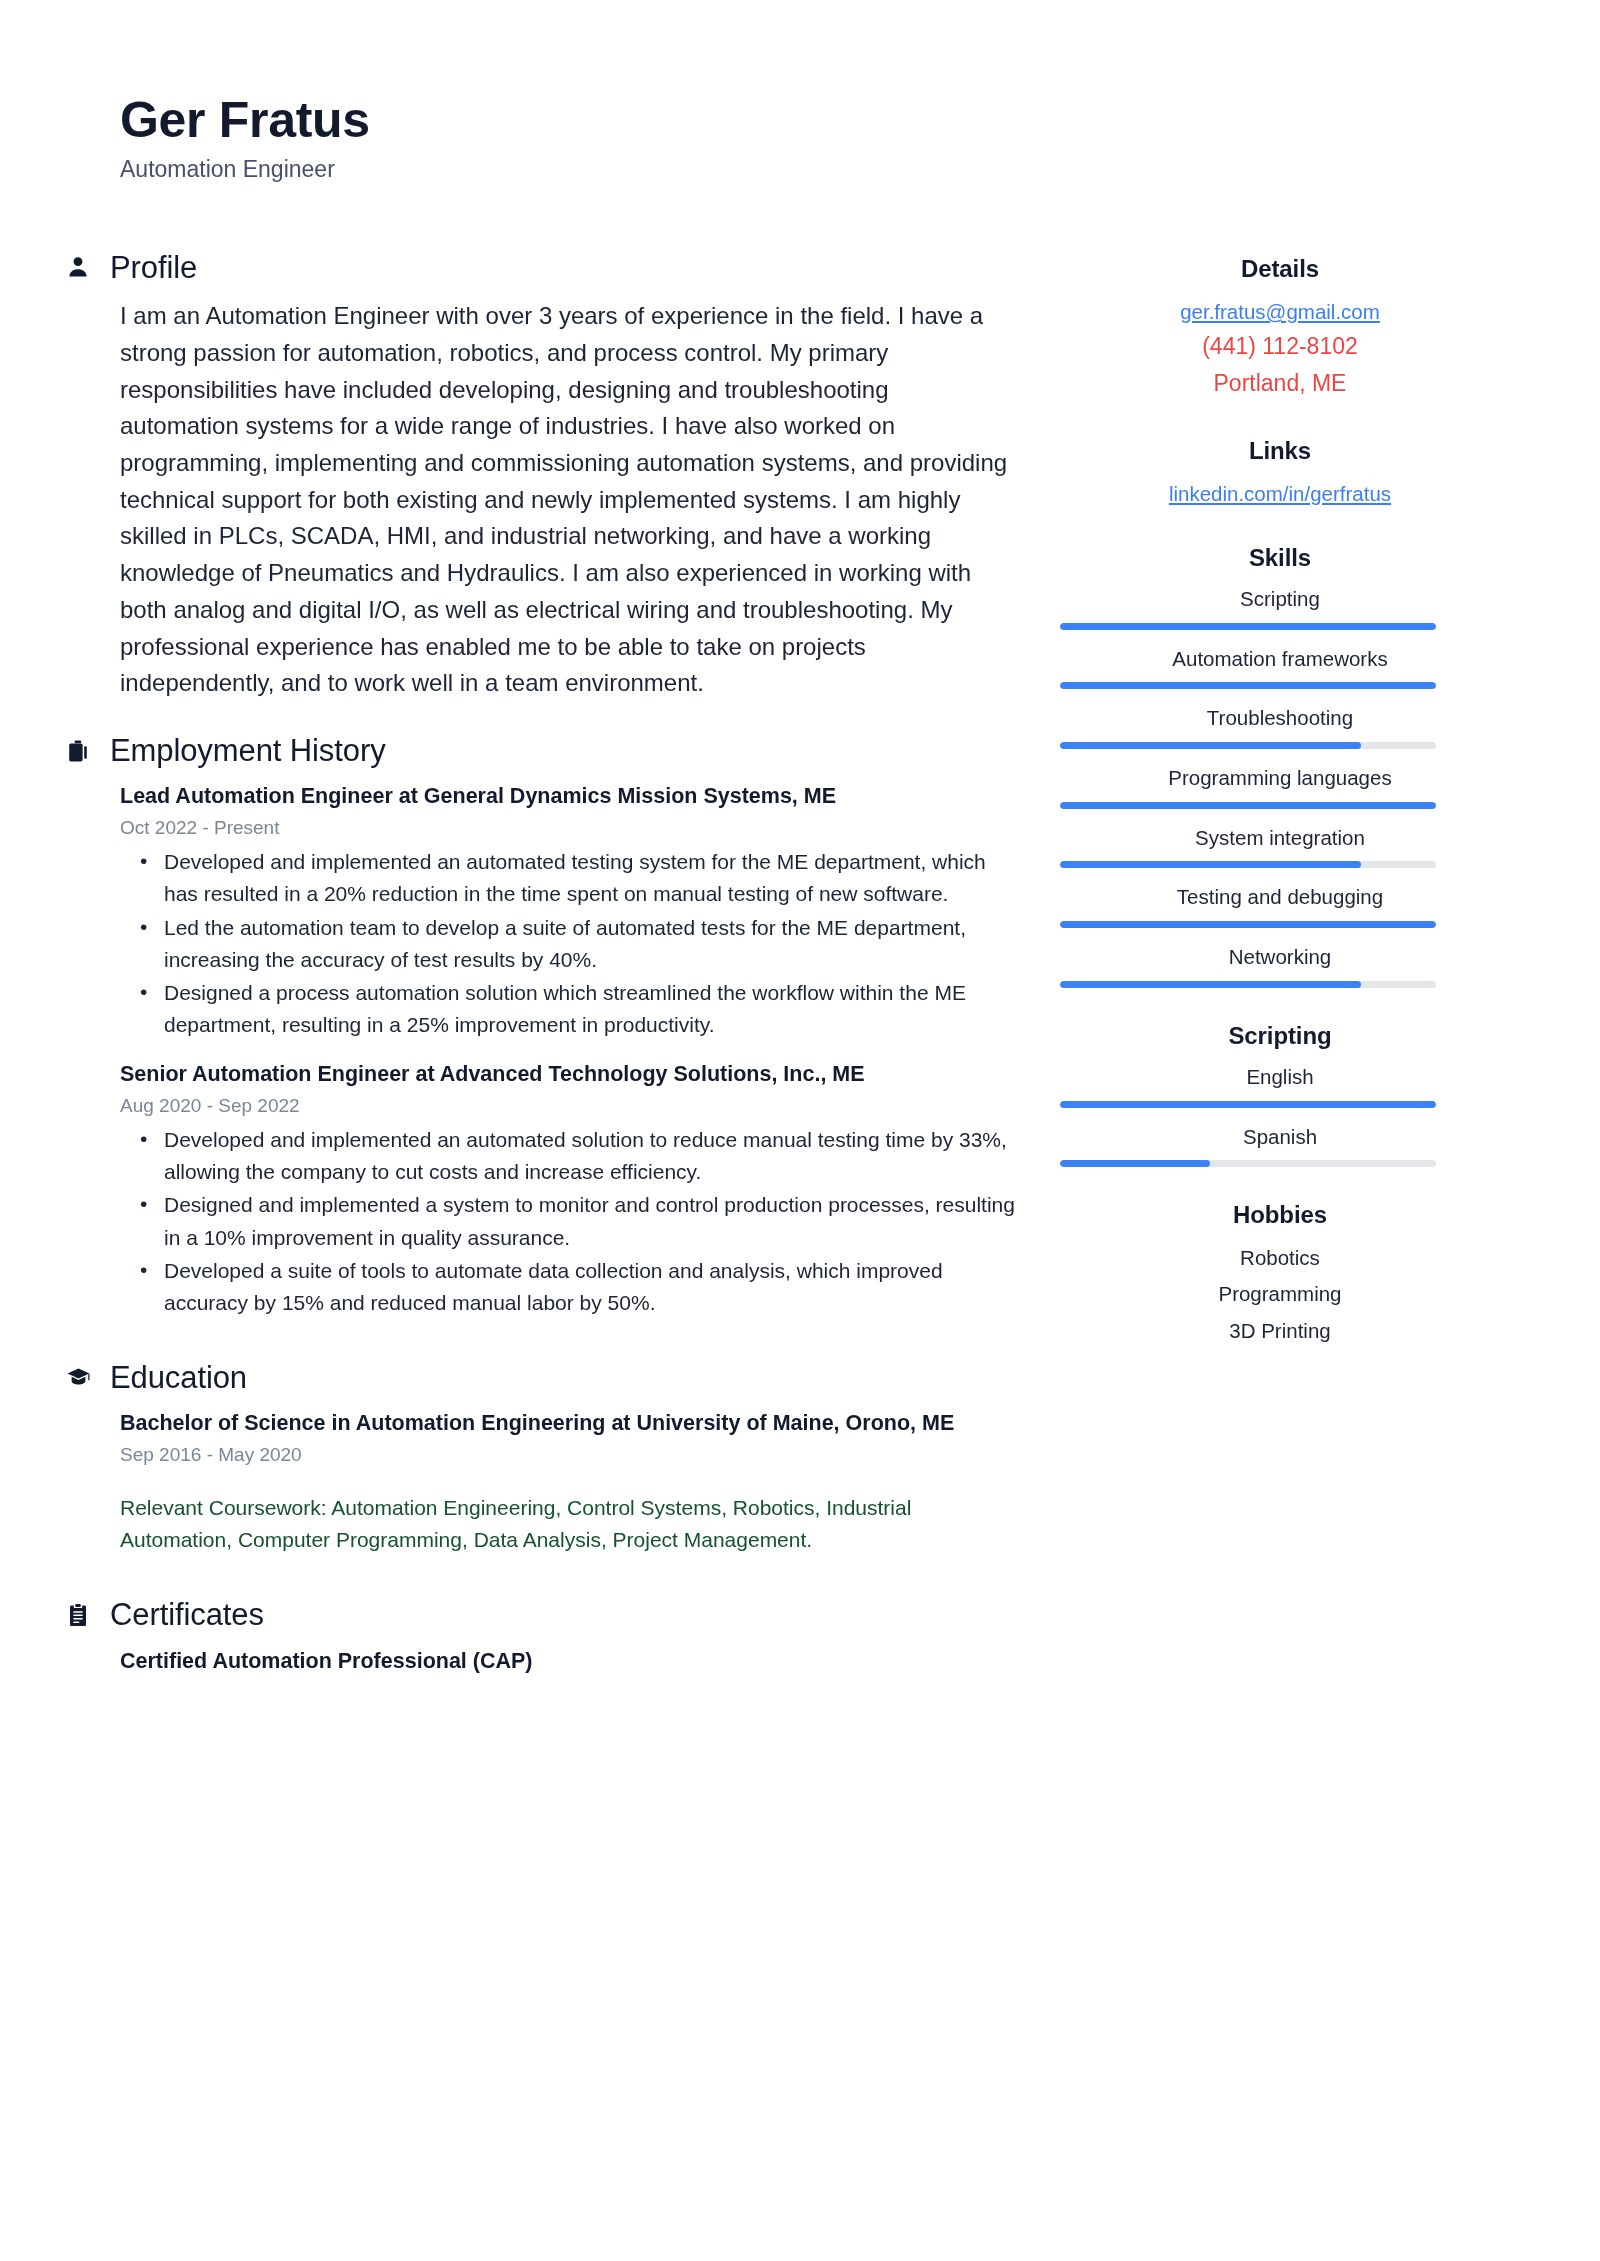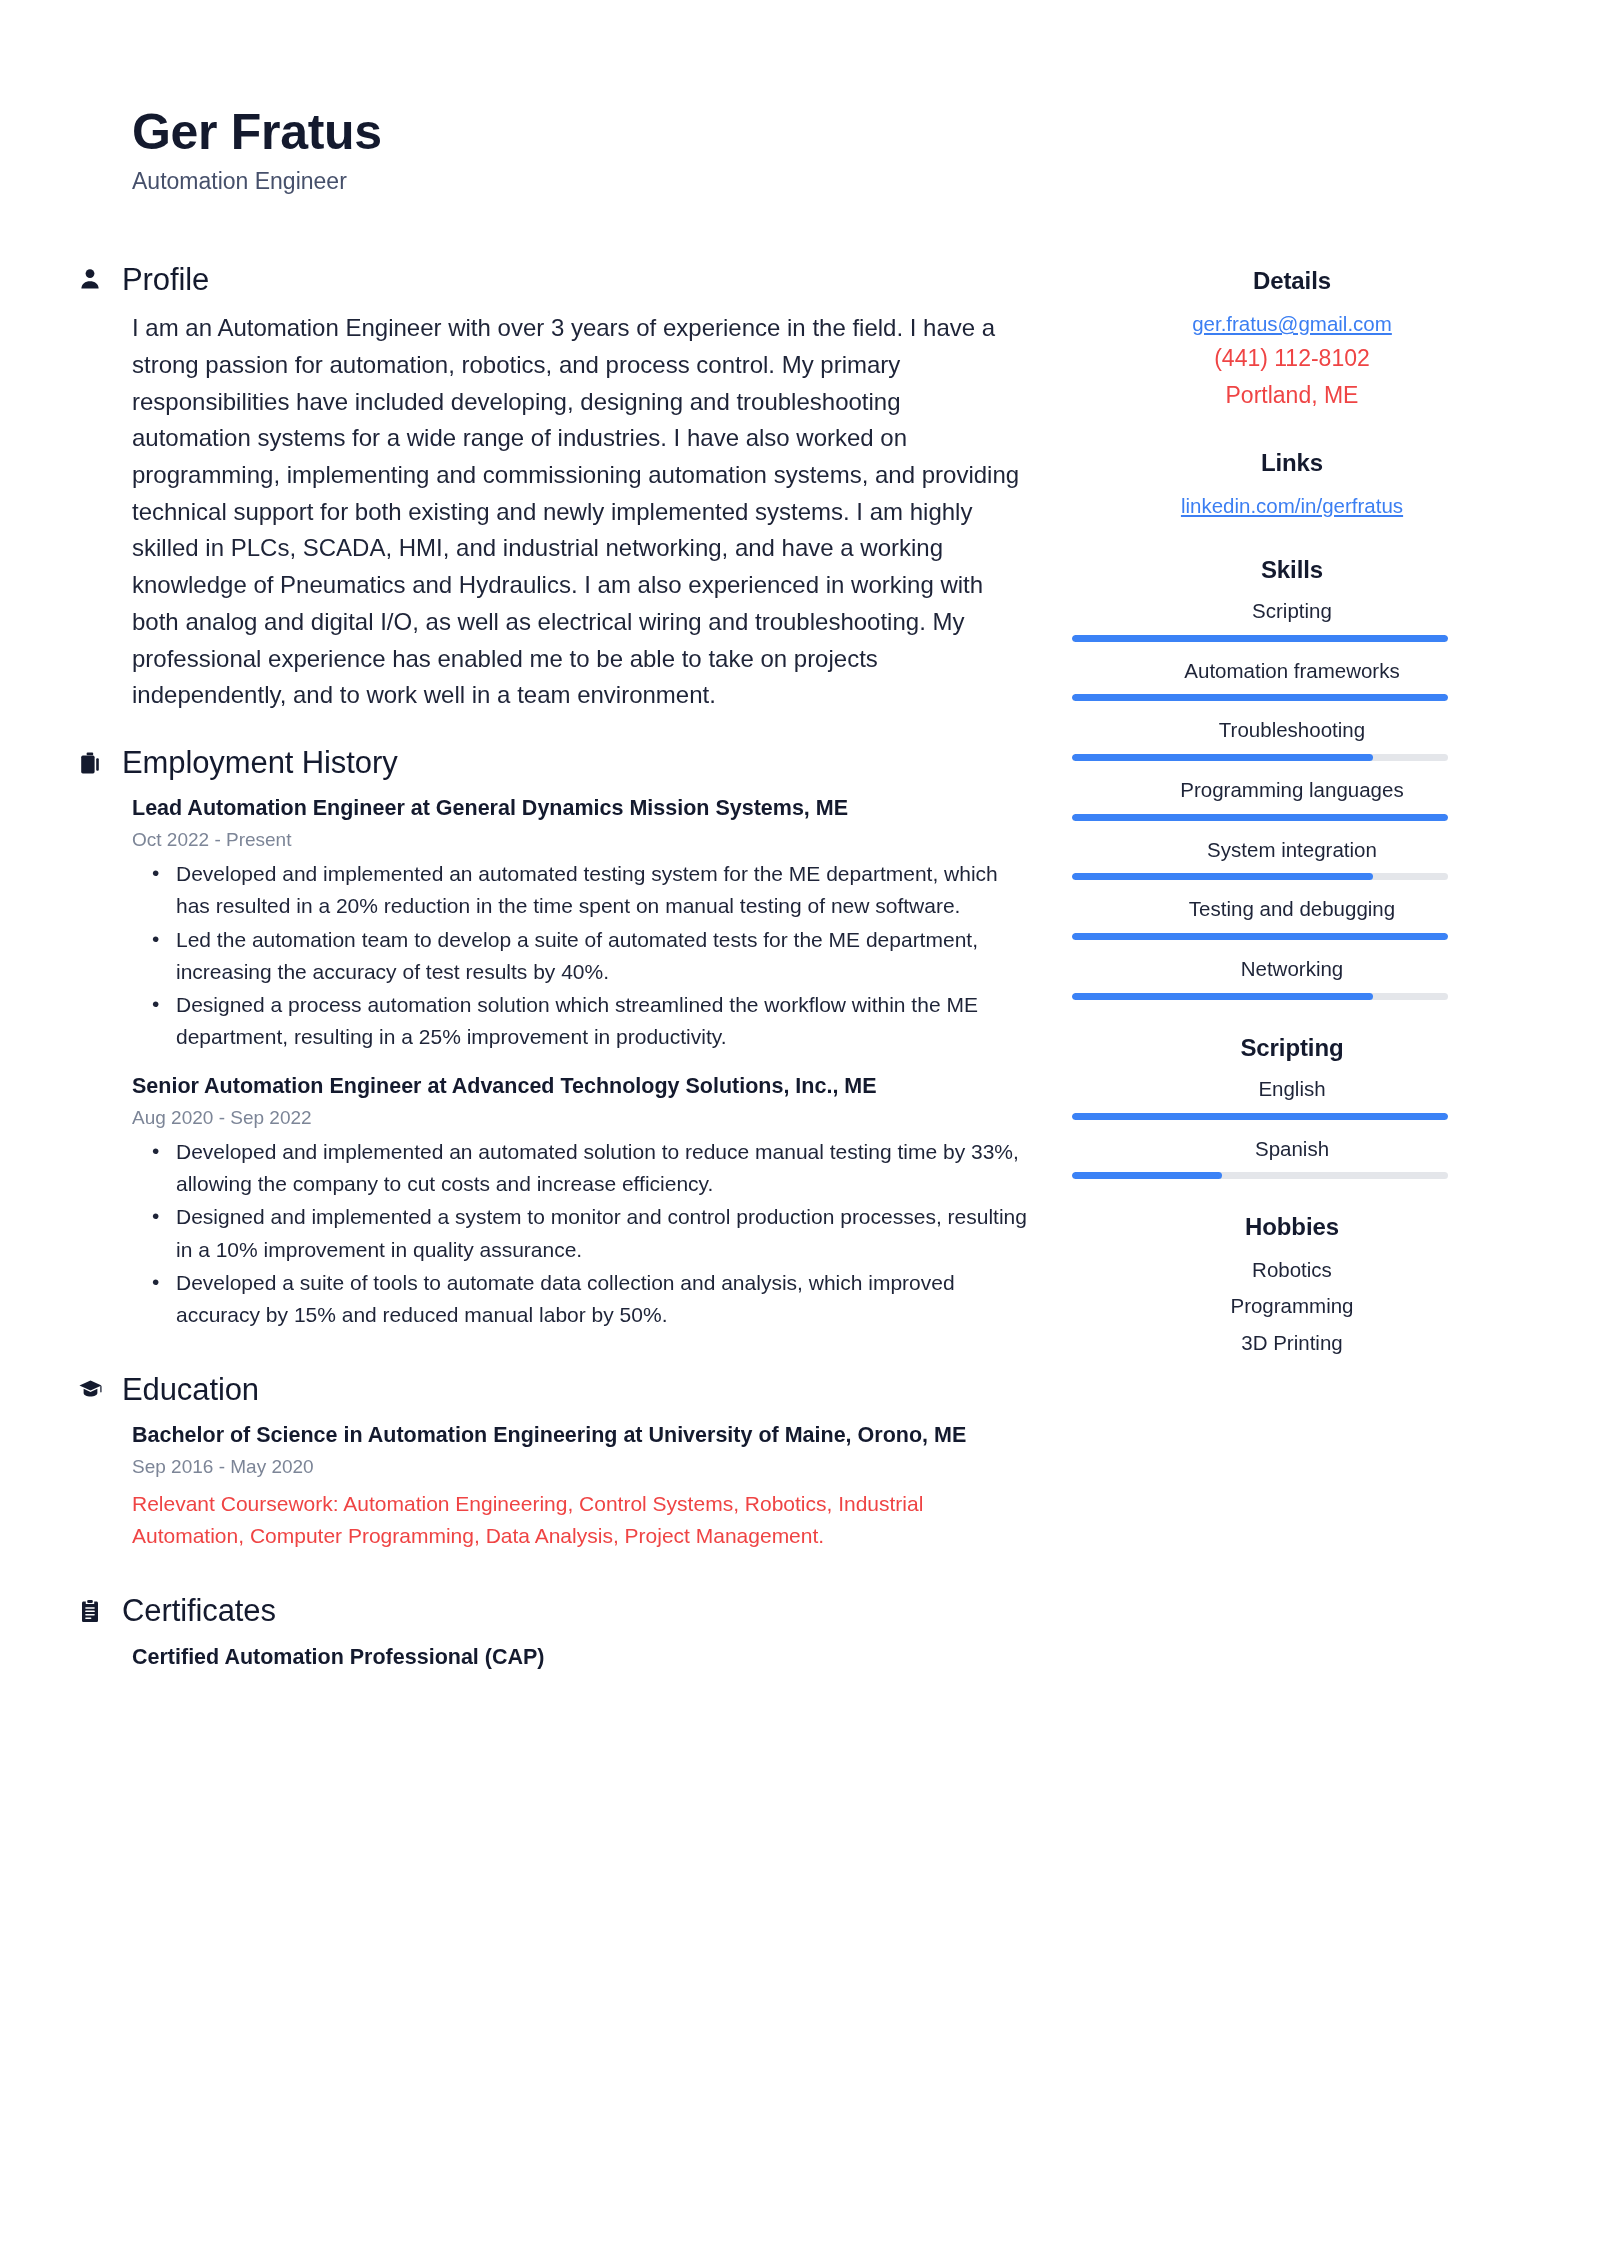--- a/index.html
+++ b/index.html
@@ -13,21 +13,21 @@
     font-family: "Liberation Sans", sans-serif;
     color: #1a1f36;
     -webkit-font-smoothing: antialiased;
   }
 
   .page {
     width: 1520px;
     min-height: 2261px;
     background: #ffffff;
     position: relative;
-    padding: 12px;
+    padding: 0;
   }
 
   
   .header {
     padding: 92px 0 0 120px;
   }
   .full-name {
     font-size: 50px;
     font-weight: 700;
     letter-spacing: -0.3px;
@@ -112,22 +112,22 @@
   }
   .entry-date {
     font-size: 19px;
     color: #7c8597;
     margin-top: 3px;
     line-height: 1.4;
   }
   .entry-desc {
     font-size: 21px;
     line-height: 1.53;
-    color: #ef4444;
-    margin-top: 8px;
+    color: #14532d;
+    margin-top: 24px;
     max-width: 890px;
   }
   ul.bullets {
     margin: 5px 0 0 0;
     padding-left: 44px;
     list-style: none;
   }
   ul.bullets li {
     position: relative;
     font-size: 21px;

